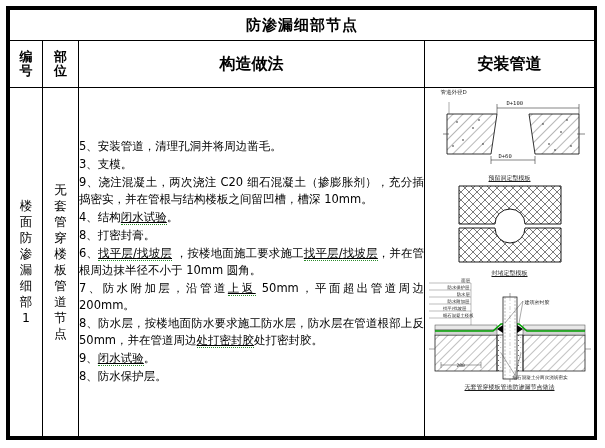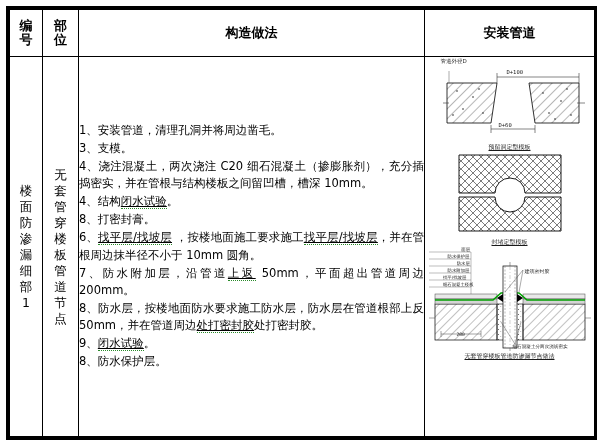--- a/index.html
+++ b/index.html
@@ -16,21 +16,21 @@
     width:100%;height:100%;border-collapse:collapse;table-layout:fixed;
   }
   table.grid td{
     border:1px solid #000;vertical-align:middle;padding:0;
   }
   .title-cell{
     text-align:center;font-size:15px;font-weight:bold;letter-spacing:1px;
     height:30px;
   }
   .hdr{
-    text-align:center;font-size:13px;font-weight:bold;height:46px;
+    text-align:center;font-size:16px;font-weight:bold;height:46px;
   }
   .hdr-vert{
     font-size:13px;font-weight:bold;text-align:center;line-height:1.05;
   }
   .hdr-vert span{display:block;}
   .vcol{
     text-align:center;vertical-align:middle;font-size:12.5px;line-height:1.28;
     letter-spacing:0px;
   }
   .vcol .ch{display:block;}
@@ -61,20 +61,23 @@
 
 <div class="sheet">
   <table class="grid">
     <colgroup>
       <col style="width:33px">
       <col style="width:36px">
       <col style="width:346px">
       <col style="width:170px">
     </colgroup>
     <tbody>
+      <tr>
+        <td class="title-cell" colspan="4">防渗漏细部节点</td>
+      </tr>
       <tr>
         <td class="hdr hdr-vert">
           <span>编</span>
           <span>号</span>
         </td>
         <td class="hdr hdr-vert">
           <span>部</span>
           <span>位</span>
         </td>
         <td class="hdr">构造做法</td>
@@ -105,23 +108,23 @@
               <span class="ch">板</span>
               <span class="ch">管</span>
               <span class="ch">道</span>
               <span class="ch">节</span>
               <span class="ch">点</span>
             </div>
         </td>
 
         <td class="body-text">
           <div id="steps-container">
-              <p>1、安装管道，清理孔洞并将周边凿毛。</p>
+              <p>5、安装管道，清理孔洞并将周边凿毛。</p>
               <p>3、支模。</p>
-              <p>4、浇注混凝土，两次浇注 C20 细石混凝土（掺膨胀剂），充分插捣密实，并在管根与结构楼板之间留凹槽，槽深 10mm。</p>
+              <p>9、浇注混凝土，两次浇注 C20 细石混凝土（掺膨胀剂），充分插捣密实，并在管根与结构楼板之间留凹槽，槽深 10mm。</p>
               <p>4、结构<span class="sq">闭水试验</span>。</p>
               <p>8、打密封膏。</p>
               <p>6、<span class="sq">找平层/<span class="sq">找坡层</span></span> ，按楼地面施工要求施工<span class="sq">找平层/<span class="sq">找坡层</span></span>，并在管根周边抹半径不小于 10mm 圆角。</p>
               <p>7、防水附加层，沿管道<span class="sq">上返</span> 50mm，平面超出管道周边 200mm。</p>
               <p>8、防水层，按楼地面防水要求施工防水层，防水层在管道根部上反 50mm，并在管道周边<span class="sq">处打密封胶</span>处打密封胶。</p>
               <p>9、<span class="sq">闭水试验</span>。</p>
               <p>8、防水保护层。</p>
             </div>
         </td>
 

